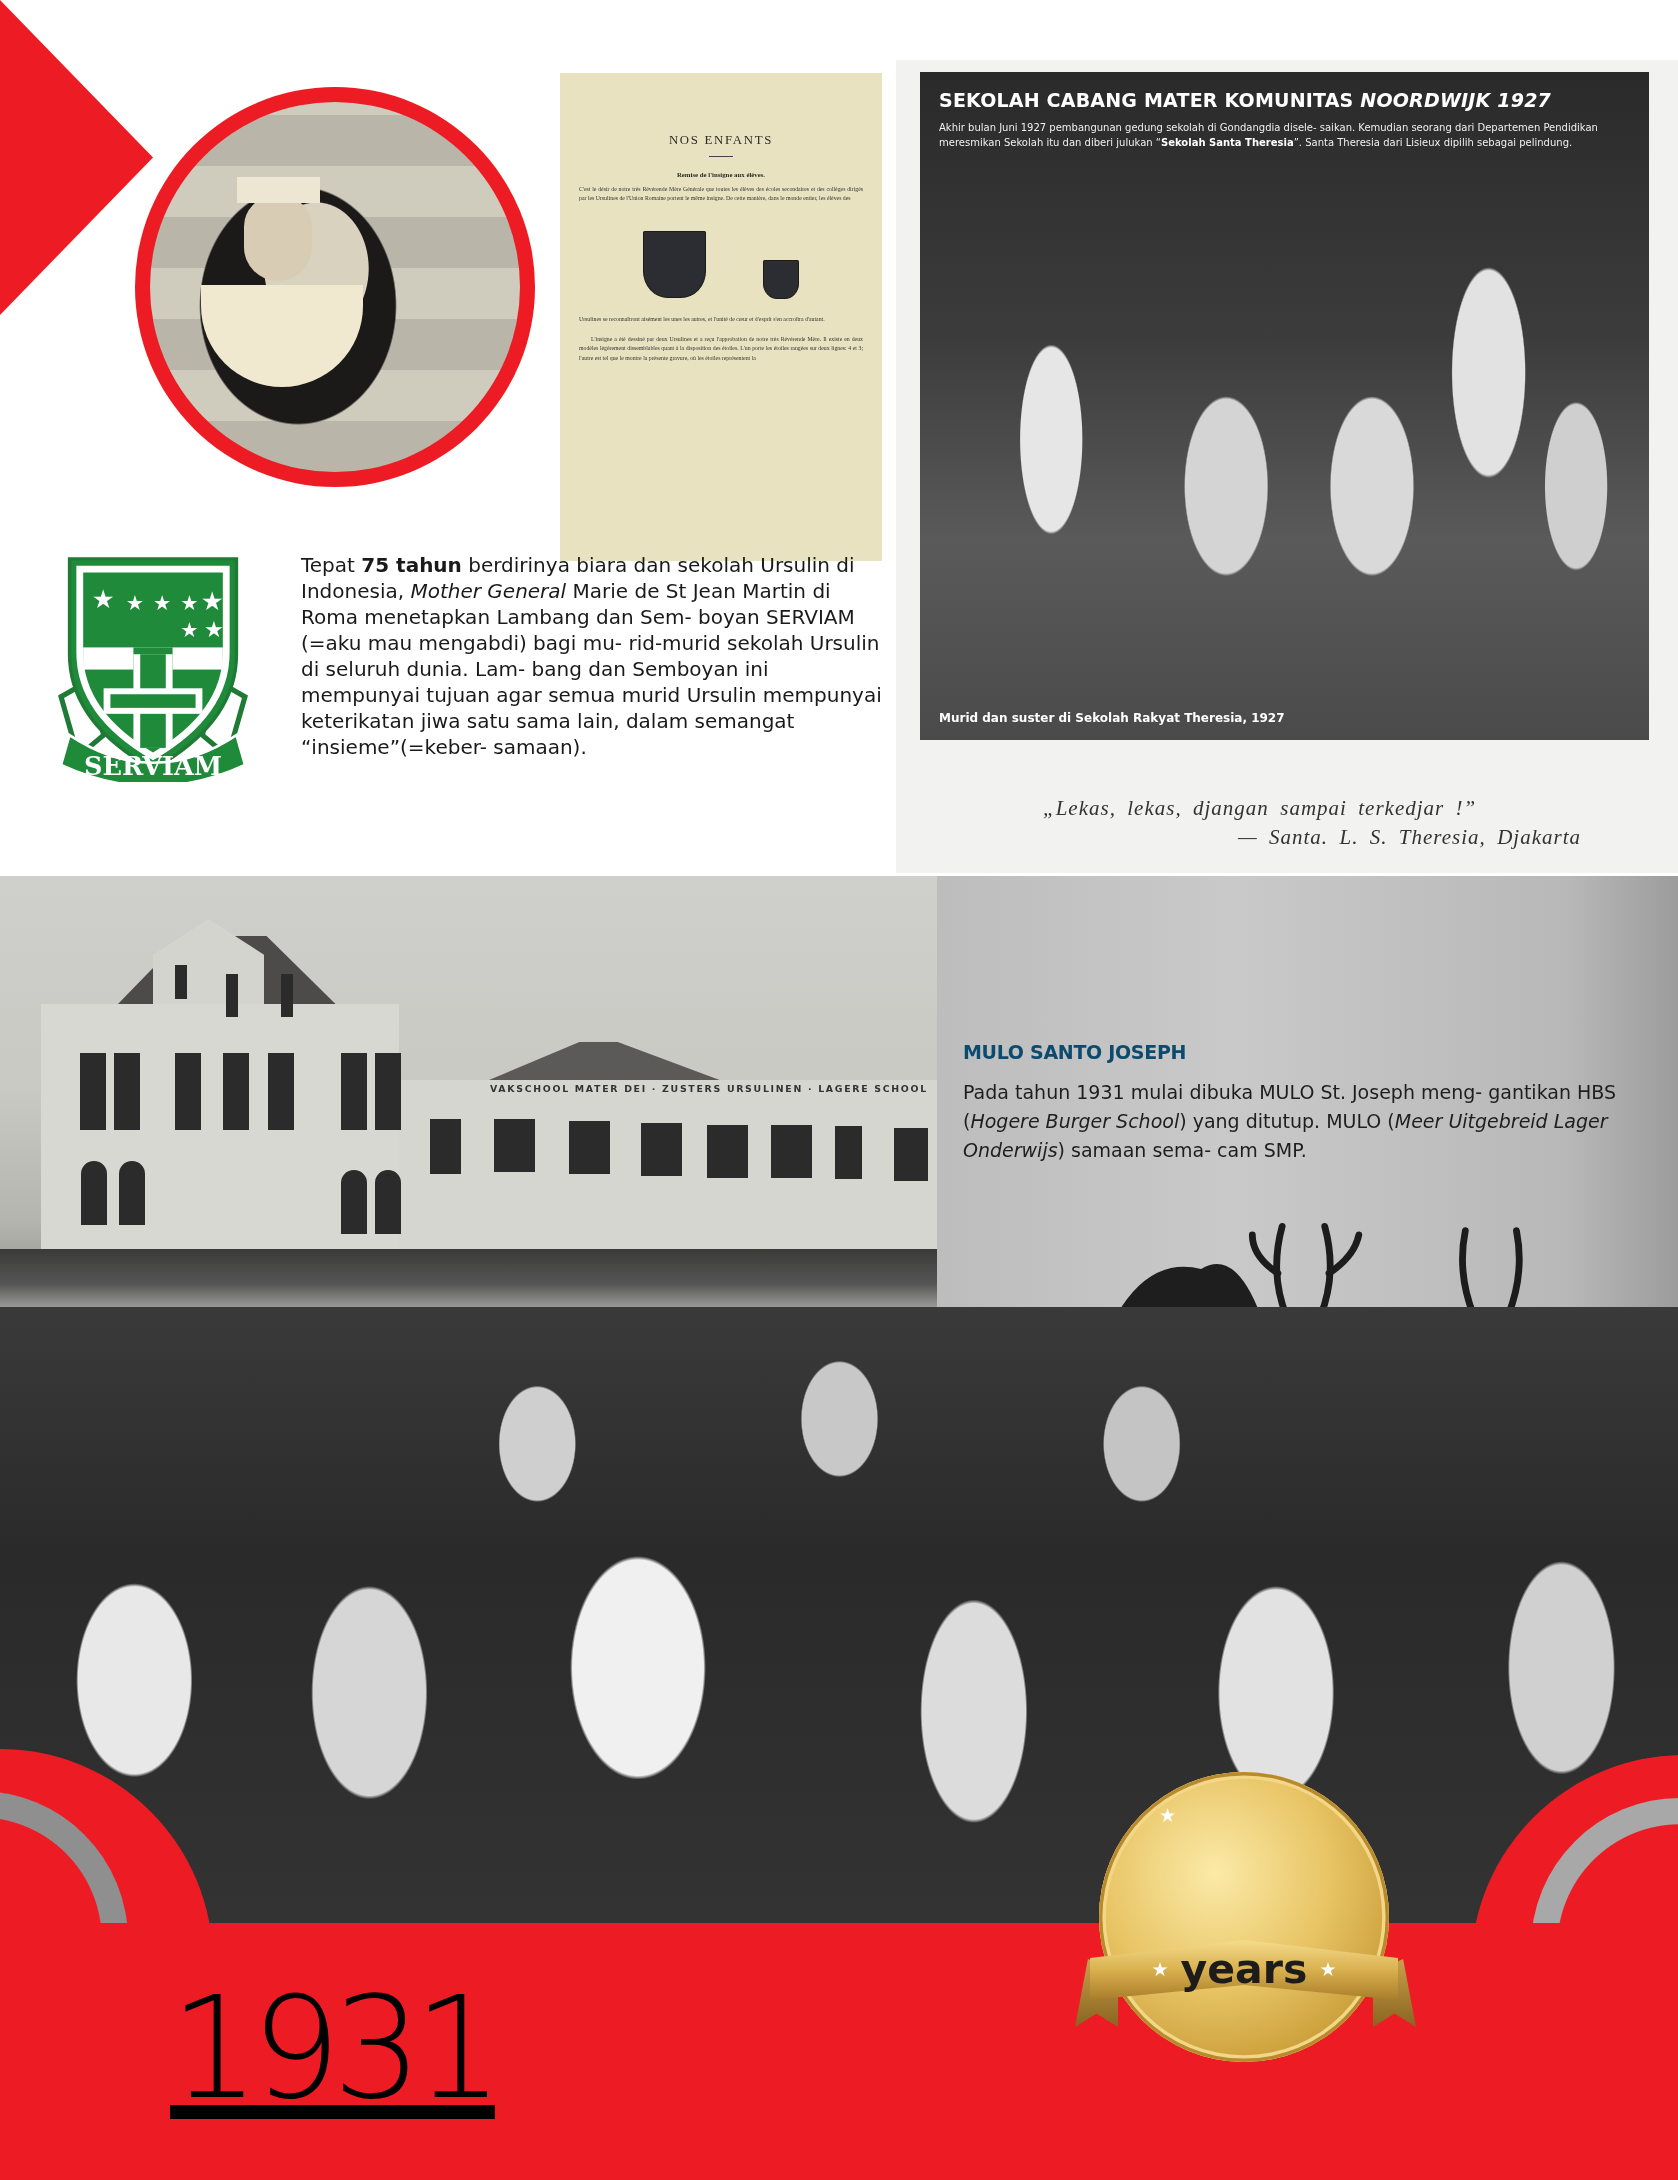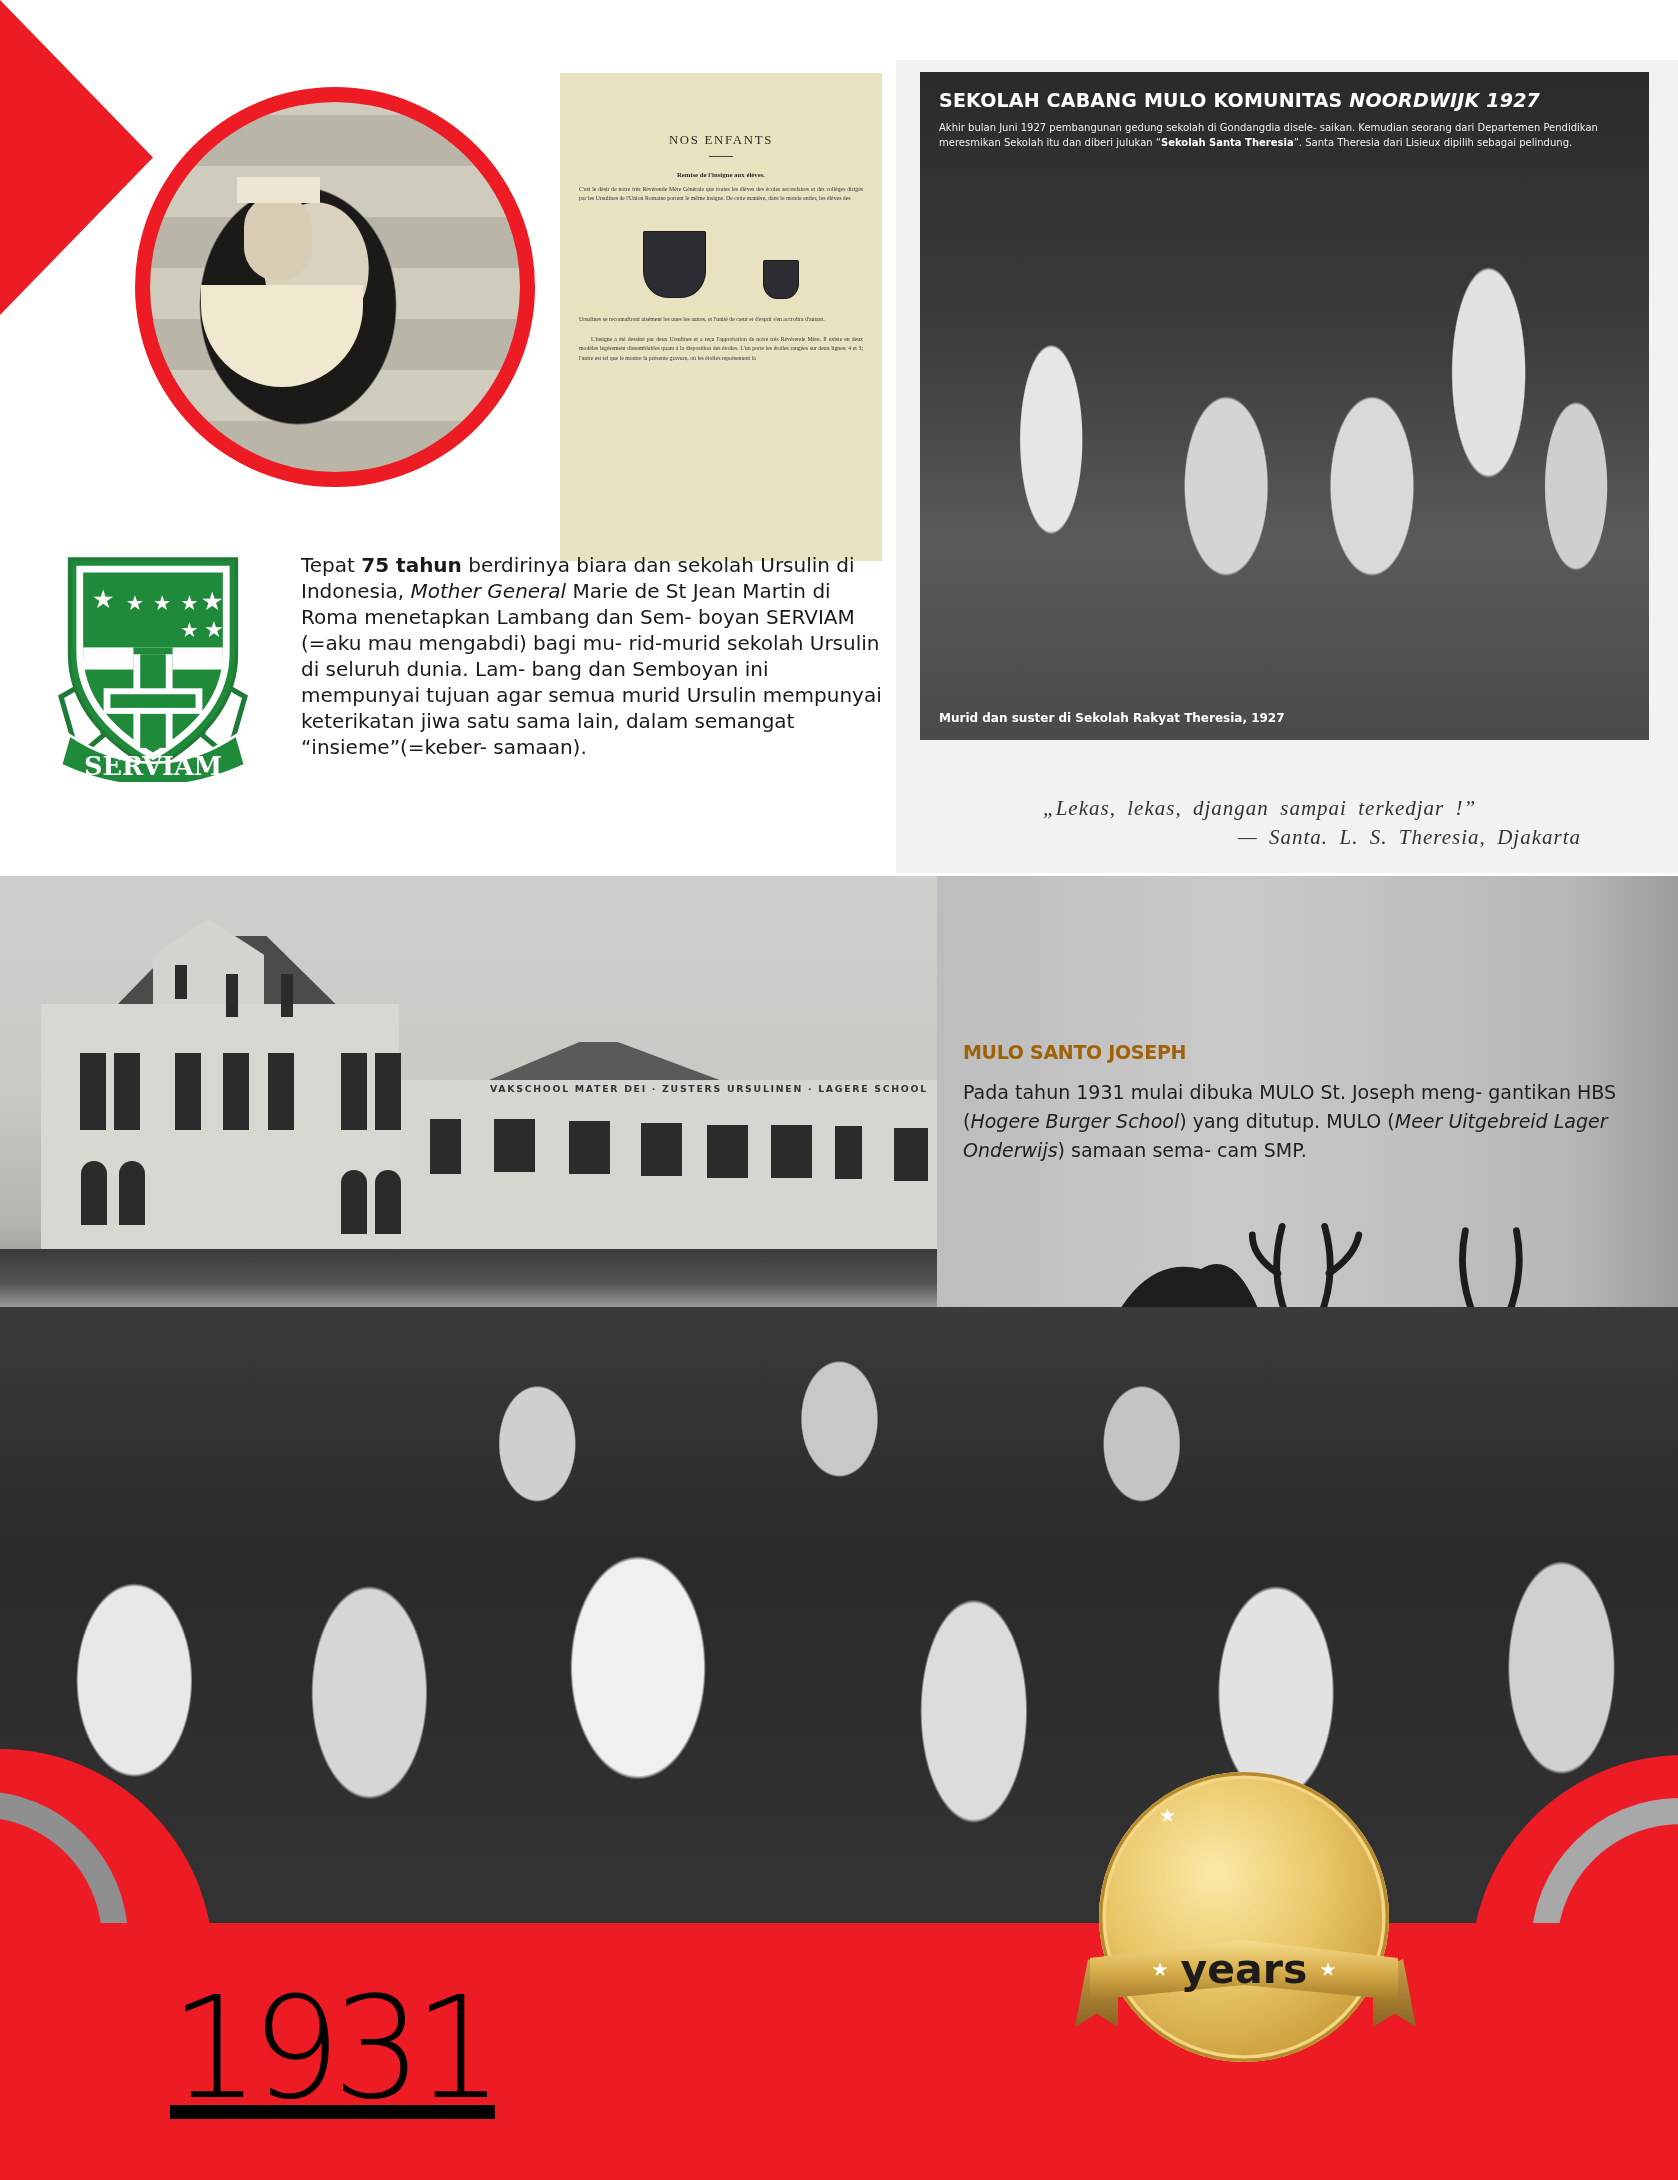--- a/index.html
+++ b/index.html
@@ -69,21 +69,21 @@
       radial-gradient(ellipse 119px 196px at 38% 58%, #f0f0f0 0 55%, transparent 57%),
       radial-gradient(ellipse 94px 196px at 58% 65%, #dcdcdc 0 55%, transparent 57%),
       radial-gradient(ellipse 102px 187px at 76% 62%, #e2e2e2 0 55%, transparent 57%),
       radial-gradient(ellipse 94px 187px at 93% 58%, #d0d0d0 0 55%, transparent 57%),
       radial-gradient(ellipse 68px 102px at 32% 22%, #cfcfcf 0 55%, transparent 57%),
       radial-gradient(ellipse 68px 102px at 50% 18%, #c8c8c8 0 55%, transparent 57%),
       radial-gradient(ellipse 68px 102px at 68% 22%, #c4c4c4 0 55%, transparent 57%),
       linear-gradient(180deg,#3a3a3a 0%,#2a2a2a 40%,#333 100%);}
   .wall{left:937px;top:876px;width:742px;height:431px;
     background:linear-gradient(90deg,#bdbdbd 0%,#c9c9c9 40%,#b8b8b8 85%,#9c9c9c 100%);}
-  .mulo-title{left:963px;top:1041px;font-family:"DejaVu Sans",sans-serif;font-weight:bold;font-size:19px;color:#a16207;letter-spacing:-0.3px;}
+  .mulo-title{left:963px;top:1041px;font-family:"DejaVu Sans",sans-serif;font-weight:bold;font-size:19px;color:#0c4a6e;letter-spacing:-0.3px;}
   .mulo-body{left:963px;top:1078px;width:664px;font-family:"DejaVu Sans",sans-serif;font-size:19px;line-height:29px;color:#1e1e1e;}
   .mulo-body i{font-style:italic;}
   .antlers{left:1116px;top:1222px;width:426px;height:94px;}
   .arc{position:absolute;border-radius:50%;}
   .year{left:170px;top:1976px;font-family:"DejaVu Sans",sans-serif;font-weight:200;font-size:141px;line-height:145px;color:#000000;letter-spacing:-8.5px;text-decoration:underline;}
   
   .medal{left:1099px;top:1772px;width:290px;height:290px;border-radius:50%;
     background:radial-gradient(circle at 40% 35%,#fbeaa8 0%,#e8c464 45%,#c79a36 80%,#9e7424 100%);
     box-shadow:0 0 0 3.4px #b88a2e inset,0 0 0 6.8px #f3d787 inset;}
   .medal-num{position:absolute;left:0;top:32px;width:100%;text-align:center;font-family:"DejaVu Sans",sans-serif;font-weight:bold;font-size:109px;line-height:111px;color:#1e1c1a;letter-spacing:-5.1px;}
@@ -116,21 +116,21 @@
   <div class="clip-sub">Remise de l'insigne aux élèves.</div>
   <div class="clip-para" style="top:112px;">C'est le désir de notre très Révérende Mère Générale que toutes les élèves des écoles secondaires et des collèges dirigés par les Ursulines de l'Union Romaine portent le même insigne. De cette manière, dans le monde entier, les élèves des</div>
   <div class="badge badge-big"></div>
   <div class="badge badge-small"></div>
   <div class="clip-para" style="top:242px;">Ursulines se reconnaîtront aisément les unes les autres, et l'unité de cœur et d'esprit s'en accroîtra d'autant.</div>
   <div class="clip-para" style="top:262px;text-indent:12px;">L'insigne a été dessiné par deux Ursulines et a reçu l'approbation de notre très Révérende Mère. Il existe en deux modèles légèrement dissemblables quant à la disposition des étoiles. L'un porte les étoiles rangées sur deux lignes: 4 et 3; l'autre est tel que le montre la présente gravure, où les étoiles représentent la</div>
 </div>
 
 <div class="abs news">
   <div class="news-photo">
-    <div class="news-title"><span>SEKOLAH CABANG MULO KOMUNITAS </span><i>NOORDWIJK 1927</i></div>
+    <div class="news-title"><span>SEKOLAH CABANG MATER KOMUNITAS </span><i>NOORDWIJK 1927</i></div>
     <div class="news-body"><span>Akhir bulan Juni 1927 pembangunan gedung sekolah di Gondangdia disele- saikan. Kemudian seorang dari Departemen Pendidikan meresmikan Sekolah itu dan diberi julukan “</span><b>Sekolah Santa Theresia</b><span>”. Santa Theresia dari Lisieux dipilih sebagai pelindung.</span></div>
     <div class="news-caption">Murid dan suster di Sekolah Rakyat Theresia, 1927</div>
   </div>
   <div class="news-quote">„Lekas, lekas, djangan sampai terkedjar !”</div>
   <div class="news-credit">— Santa. L. S. Theresia, Djakarta</div>
 </div>
 
 <div class="abs shield-wrap">
   <svg width="218" height="230" viewBox="0 0 256 270">
 

